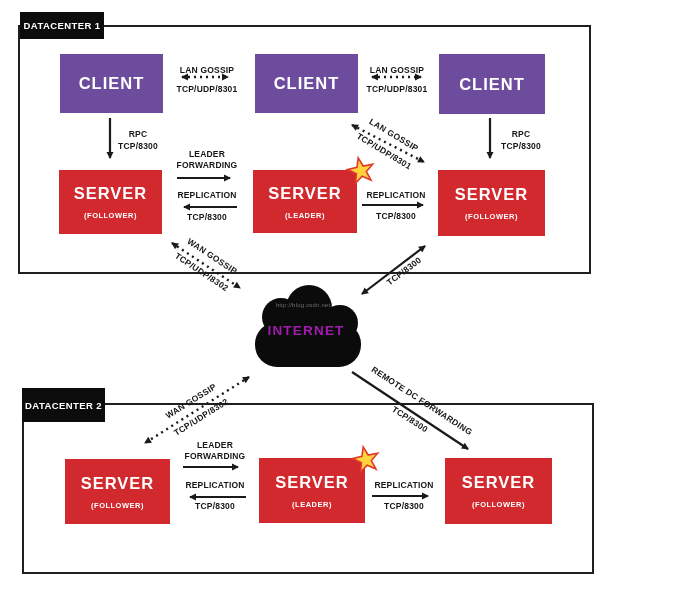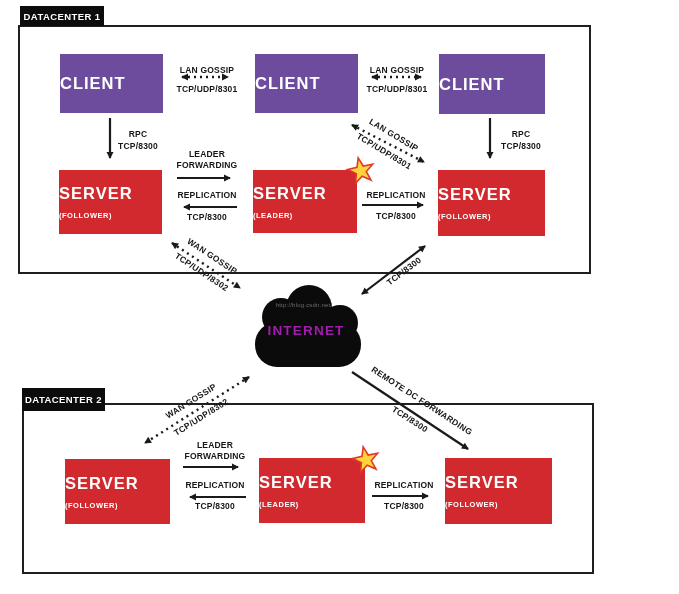--- a/index.html
+++ b/index.html
@@ -7,21 +7,21 @@
     position:relative;width:679px;height:594px;background:#fff;overflow:hidden;
     font-family:"Liberation Sans",sans-serif;
   }
   .overlay{position:absolute;left:0;top:0;z-index:2;pointer-events:none;}
   .dc-border{position:absolute;border:2px solid #1f1f1f;box-sizing:border-box;z-index:0;background:transparent;}
   .dc-label{
     position:absolute;background:var(--label-bg,#0c0c0c);color:#fff;
     font-size:9.5px;font-weight:700;letter-spacing:.4px;
     display:flex;align-items:center;justify-content:center;z-index:1;box-sizing:border-box;
   }
-  .node{position:absolute;display:flex;flex-direction:column;justify-content:center;z-index:1;box-sizing:border-box;}
+  .node{position:absolute;display:flex;flex-direction:column;align-items:center;justify-content:center;z-index:1;box-sizing:border-box;}
   .node.client{background:var(--client-box,#6d4c9e);}
   .node.server{background:var(--server-box,#d1292e);}
   .node-title{color:#fff;font-size:16.5px;font-weight:700;letter-spacing:1px;}
   .node-role{color:#fff;font-size:7.5px;font-weight:700;letter-spacing:.5px;margin-top:8px;}
   .elabel{
     position:absolute;font-size:8.5px;font-weight:700;color:#161616;
     text-align:center;letter-spacing:.2px;line-height:10px;z-index:3;white-space:nowrap;
   }
   .rlabel{
     position:absolute;font-size:8.5px;font-weight:700;color:#161616;
@@ -42,22 +42,22 @@
   .cloud-shape{fill:var(--cloud,#0b0b0b);}
   .star{fill:var(--star-fill,#fed33c);stroke:var(--star-stroke,#e0392c);stroke-width:1.6;}
 </style>
 </head>
 <body>
 
 <div class="canvas">
 
   <div class="dc-border" style="left:18px;top:25px;width:573px;height:249px"></div>
   <div class="dc-border" style="left:22px;top:403px;width:572px;height:171px"></div>
-  <div class="dc-label" style="left:20px;top:6px;width:84px;height:20px">DATACENTER 1</div>
-  <div class="dc-label" style="left:22px;top:388px;width:83px;height:23px">DATACENTER 2</div>
+  <div class="dc-label" style="left:20px;top:12px;width:84px;height:27px">DATACENTER 1</div>
+  <div class="dc-label" style="left:22px;top:388px;width:83px;height:34px">DATACENTER 2</div>
 
   <div class="node client" style="left:60px;top:54px;width:103px;height:59px">
     <span class="node-title">CLIENT</span>
   </div>
   <div class="node client" style="left:255px;top:54px;width:103px;height:59px">
     <span class="node-title">CLIENT</span>
   </div>
   <div class="node client" style="left:439px;top:54px;width:106px;height:60px">
     <span class="node-title">CLIENT</span>
   </div>

